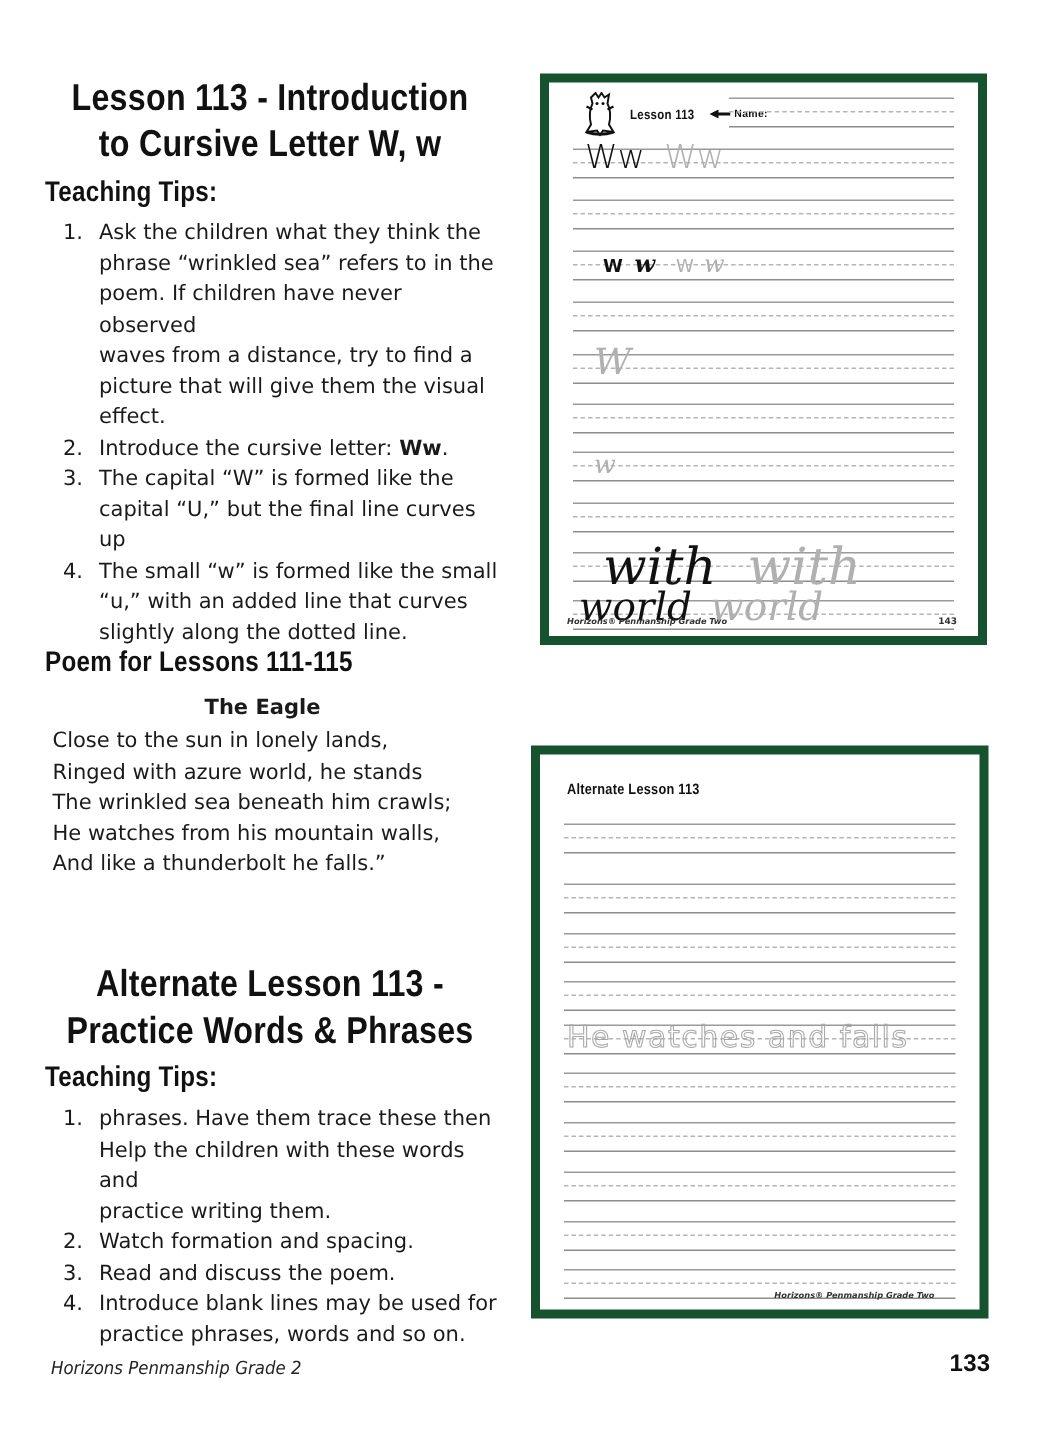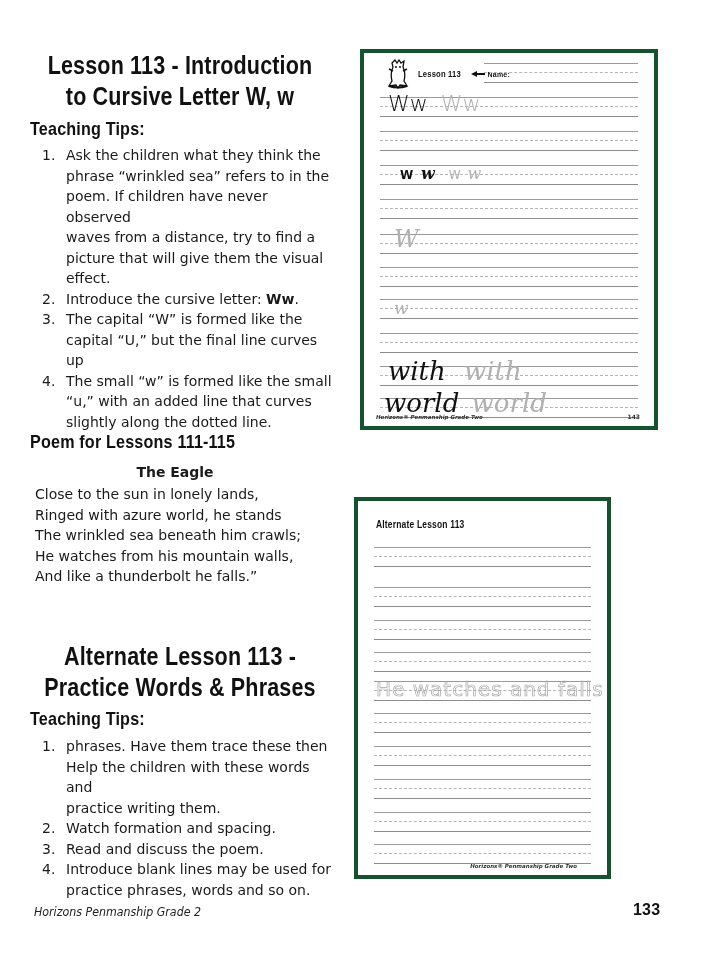--- a/index.html
+++ b/index.html
@@ -22,23 +22,23 @@
 
   .poem-title { position: absolute; left: 30px; width: 290px; text-align: center; font-size: 14px; font-weight: bold; top: 464px; }
   .poem-lines { position: absolute; left: 30px; top: 484px; font-size: 14px; line-height: 20.5px; }
   .poem-lines div { white-space: nowrap; }
   .poem-lines div.indent { padding-left: 5px; }
 
   .footer-left { position: absolute; left: 34px; top: 905px; font-size: 12px; font-style: italic; color: #222; font-family: "DejaVu Sans", sans-serif; transform: scaleX(0.92); transform-origin: left top; }
   .footer-right { position: absolute; left: 633px; top: 901px; font-size: 16px; }
 
   
-  .sheet { position: absolute; border: 4px solid #14532d; background: #fff; }
+  .sheet { position: absolute; border: 6px solid #14532d; background: #fff; }
   .sheet1 { left: 360px; top: 49px; width: 298px; height: 381px; }
-  .sheet2 { left: 354px; top: 497px; width: 257px; height: 382px; }
+  .sheet2 { left: 354px; top: 497px; width: 305px; height: 382px; }
 
   .rule-group { position: absolute; left: 16px; right: 16px; height: 20px; }
   .rule-group .l { position: absolute; left: 0; right: 0; height: 0; }
   .rule-group .top { top: 0; border-top: 1px solid #9a9a9a; }
   .rule-group .mid { top: 9px; border-top: 1px dashed #b5b5b5; }
   .rule-group .bot { top: 19px; border-top: 1px solid #8c8c8c; }
 
   .sheet-head { position: absolute; left: 22px; top: 6px; height: 30px; display: flex; align-items: center; }
   .mascot { width: 24px; height: 30px; }
   .sheet-lesson { font-size: 9px; margin-left: 8px; transform: scaleX(0.85); transform-origin: left center; white-space: nowrap; }
@@ -213,21 +213,21 @@
       <div class="l top"></div>
       <div class="l mid"></div>
       <div class="l bot"></div>
     </div>
 
   <div class="rule-group" style="top:313px;">
       <div class="l top"></div>
       <div class="l mid"></div>
       <div class="l bot"></div>
     </div>
-  <div class="model" style="left:24px;top:303px;font-size:26px;">
+  <div class="model" style="left:36px;top:303px;font-size:34px;">
     <span class="dark cursive">with</span>
     <span class="trace cursive" style="margin-left:10px;">with</span>
   </div>
 
   <div class="rule-group" style="top:345px;">
       <div class="l top"></div>
       <div class="l mid"></div>
       <div class="l bot"></div>
     </div>
   <div class="model" style="left:20px;top:335px;font-size:26px;">

